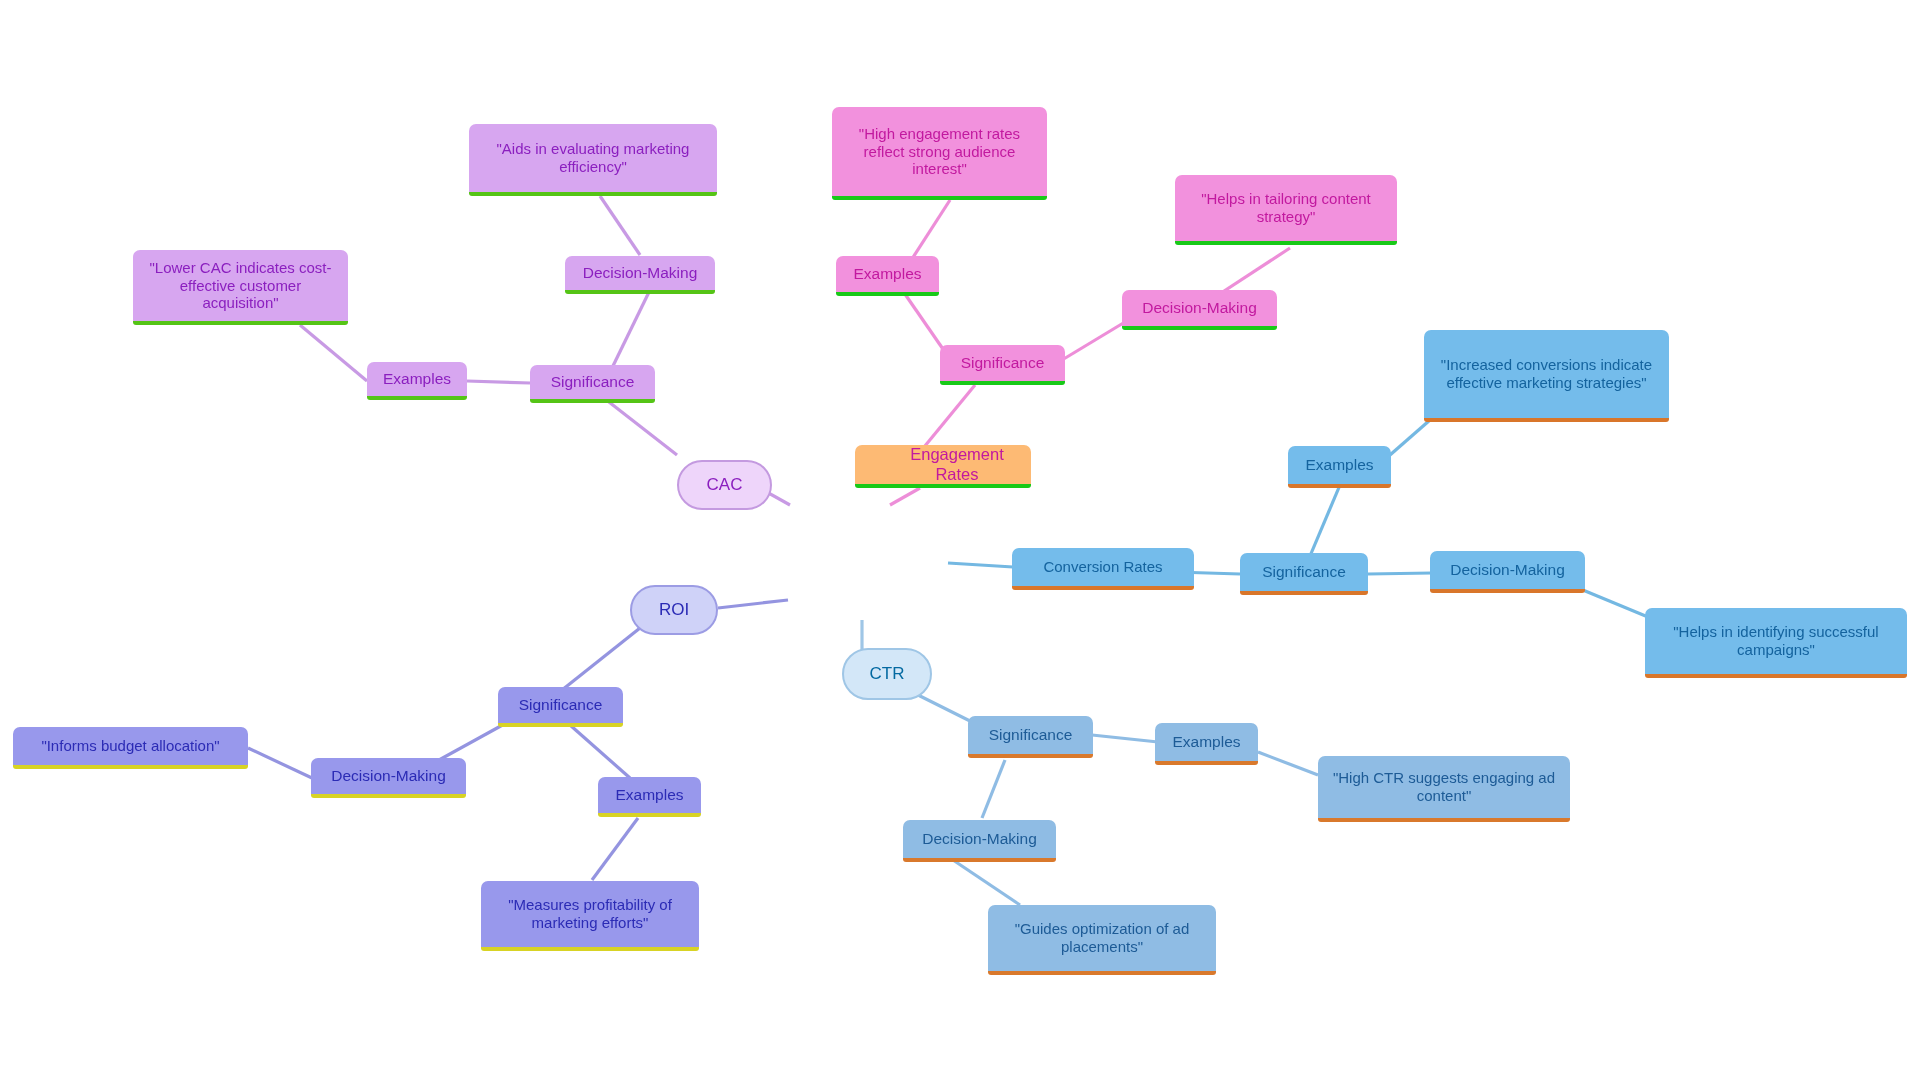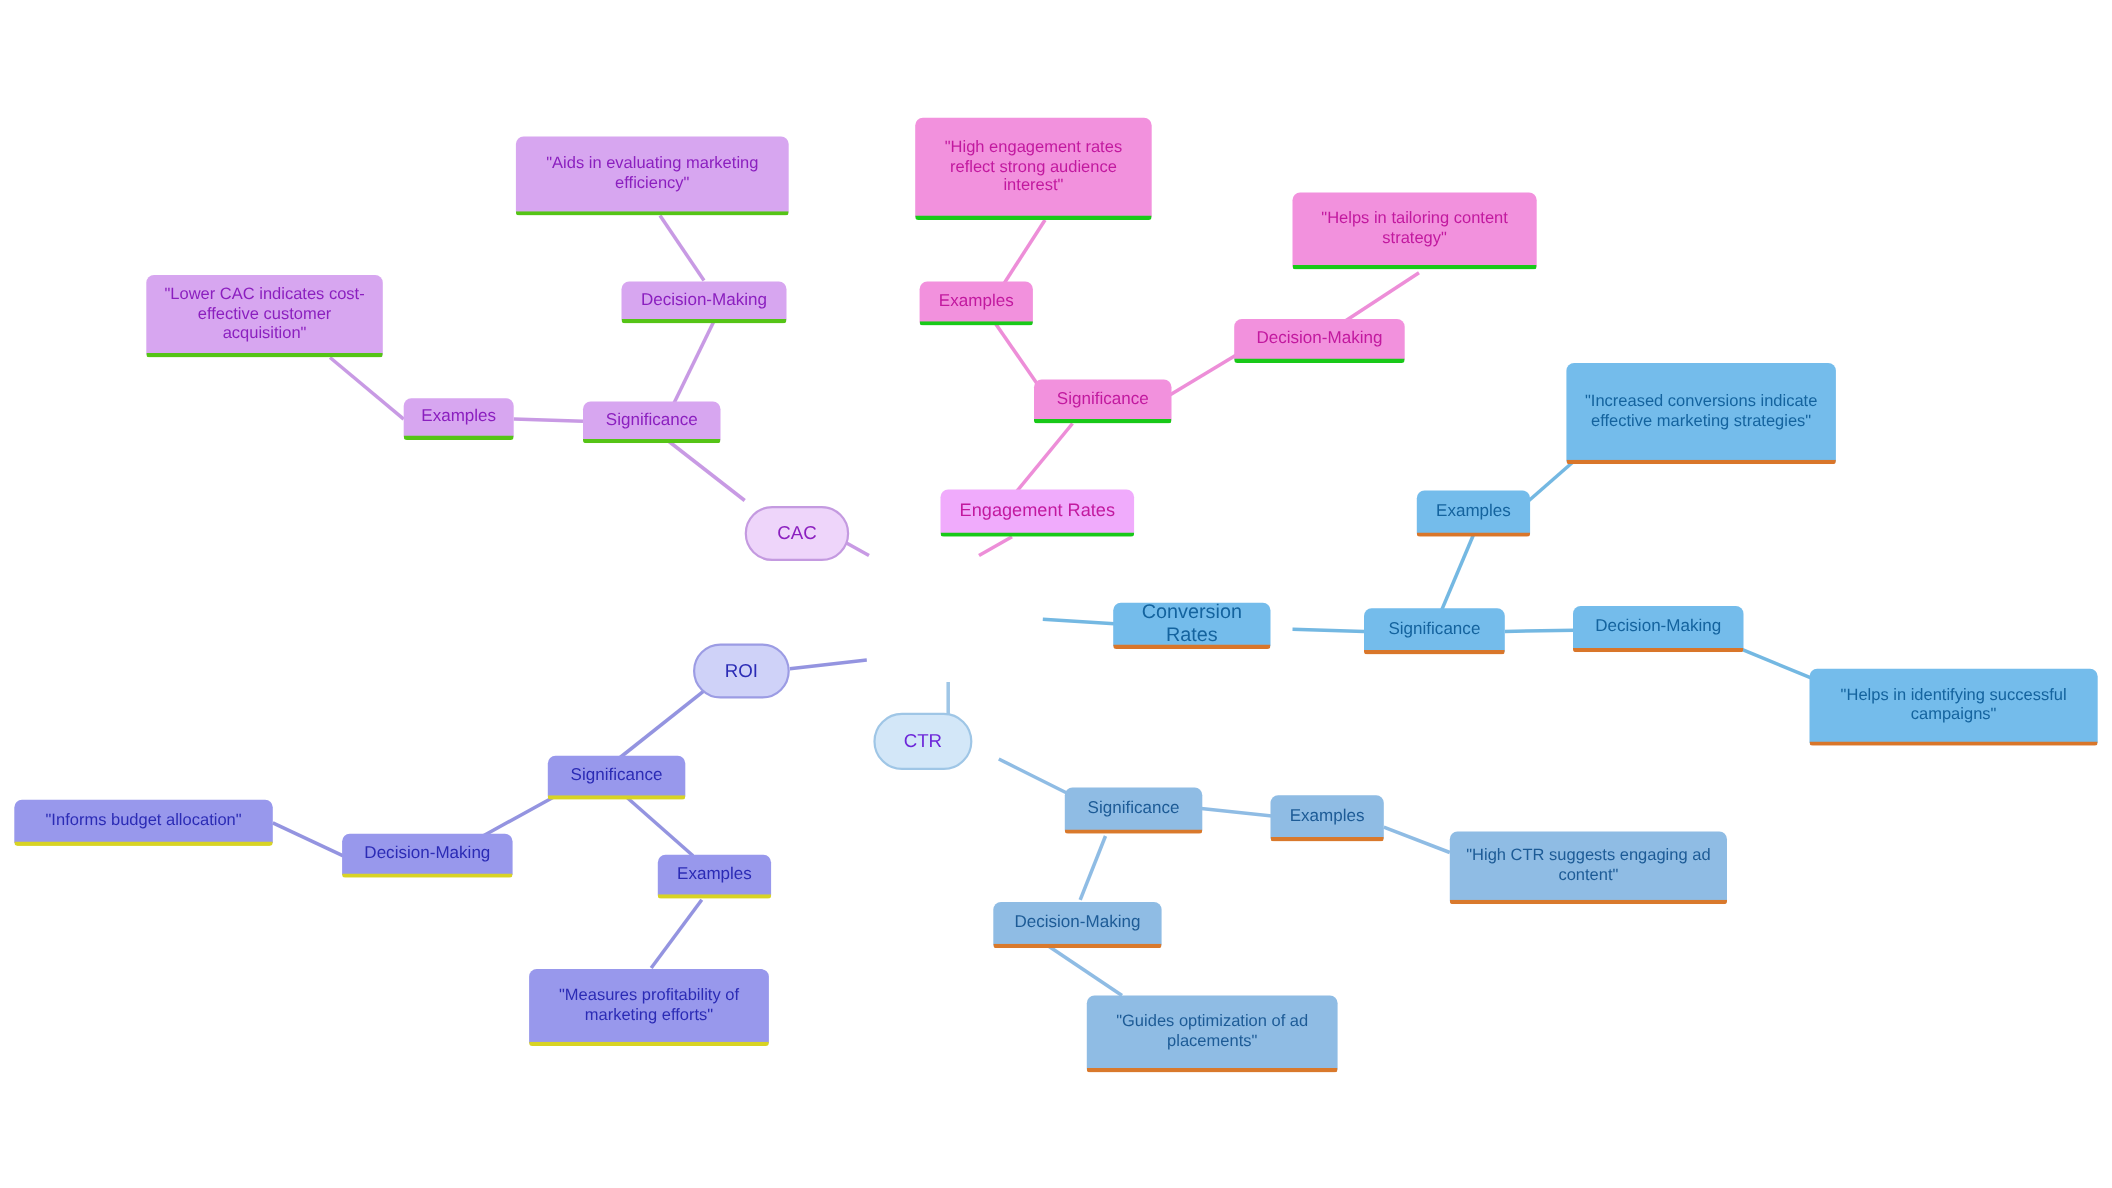--- a/index.html
+++ b/index.html
@@ -78,40 +78,40 @@
   <div class="node box quote" style="left:133px;top:250px;width:215px;height:75px;background:#d7a6f0;border-bottom-color:#55c416;color:#8b1fbf;">
     <span>"Lower CAC indicates cost-effective customer acquisition"</span>
   </div>
   <div class="node box" style="left:565px;top:256px;width:150px;height:38px;background:#d7a6f0;border-bottom-color:#55c416;color:#8b1fbf;">
     <span>Decision-Making</span>
   </div>
   <div class="node box quote" style="left:469px;top:124px;width:248px;height:72px;background:#d7a6f0;border-bottom-color:#55c416;color:#8b1fbf;">
     <span>"Aids in evaluating marketing efficiency"</span>
   </div>
 
-  <div class="node box" style="left:855px;top:445px;width:176px;height:43px;background:#f0abfc;border-bottom-color:#18c918;color:#c2199f;font-size:16.5px;">
+  <div class="node box" style="left:855px;top:445px;width:176px;height:43px;background:#fdba74;border-bottom-color:#18c918;color:#c2199f;font-size:16.5px;padding-left:38px;">
     <span>Engagement Rates</span>
   </div>
   <div class="node box" style="left:940px;top:345px;width:125px;height:40px;background:#f291dd;border-bottom-color:#18c918;color:#c2199f;">
     <span>Significance</span>
   </div>
   <div class="node box" style="left:836px;top:256px;width:103px;height:40px;background:#f291dd;border-bottom-color:#18c918;color:#c2199f;">
     <span>Examples</span>
   </div>
   <div class="node box quote" style="left:832px;top:107px;width:215px;height:93px;background:#f291dd;border-bottom-color:#18c918;color:#c2199f;">
     <span>"High engagement rates reflect strong audience interest"</span>
   </div>
   <div class="node box" style="left:1122px;top:290px;width:155px;height:40px;background:#f291dd;border-bottom-color:#18c918;color:#c2199f;">
     <span>Decision-Making</span>
   </div>
   <div class="node box quote" style="left:1175px;top:175px;width:222px;height:70px;background:#f291dd;border-bottom-color:#18c918;color:#c2199f;">
     <span>"Helps in tailoring content strategy"</span>
   </div>
 
-  <div class="node box" style="left:1012px;top:548px;width:143px;height:42px;background:#74bceb;border-bottom-color:#d9762a;color:#14639e;font-size:18px;">
+  <div class="node box" style="left:1012px;top:548px;width:182px;height:42px;background:#74bceb;border-bottom-color:#d9762a;color:#14639e;font-size:15px;">
     <span>Conversion Rates</span>
   </div>
   <div class="node box" style="left:1240px;top:553px;width:128px;height:42px;background:#74bceb;border-bottom-color:#d9762a;color:#14639e;">
     <span>Significance</span>
   </div>
   <div class="node box" style="left:1288px;top:446px;width:103px;height:42px;background:#74bceb;border-bottom-color:#d9762a;color:#14639e;">
     <span>Examples</span>
   </div>
   <div class="node box quote" style="left:1424px;top:330px;width:245px;height:92px;background:#74bceb;border-bottom-color:#d9762a;color:#14639e;">
     <span>"Increased conversions indicate effective marketing strategies"</span>
@@ -135,21 +135,21 @@
   <div class="node box quote" style="left:481px;top:881px;width:218px;height:70px;background:#9898ec;border-bottom-color:#d8d324;color:#2b2bb5;">
     <span>"Measures profitability of marketing efforts"</span>
   </div>
   <div class="node box" style="left:311px;top:758px;width:155px;height:40px;background:#9898ec;border-bottom-color:#d8d324;color:#2b2bb5;">
     <span>Decision-Making</span>
   </div>
   <div class="node box quote" style="left:13px;top:727px;width:235px;height:42px;background:#9898ec;border-bottom-color:#d8d324;color:#2b2bb5;">
     <span>"Informs budget allocation"</span>
   </div>
 
-  <div class="node pill" style="left:794px;top:648px;width:90px;height:52px;background:#d3e7f8;border-color:#9fc6e6;color:#6d28d9;">
+  <div class="node pill" style="left:842px;top:648px;width:90px;height:52px;background:#d3e7f8;border-color:#9fc6e6;color:#0369a1;">
     <span>CTR</span>
   </div>
   <div class="node box" style="left:968px;top:716px;width:125px;height:42px;background:#8fbce4;border-bottom-color:#d9792c;color:#1d5b96;">
     <span>Significance</span>
   </div>
   <div class="node box" style="left:1155px;top:723px;width:103px;height:42px;background:#8fbce4;border-bottom-color:#d9792c;color:#1d5b96;">
     <span>Examples</span>
   </div>
   <div class="node box quote" style="left:1318px;top:756px;width:252px;height:66px;background:#8fbce4;border-bottom-color:#d9792c;color:#1d5b96;">
     <span>"High CTR suggests engaging ad content"</span>

